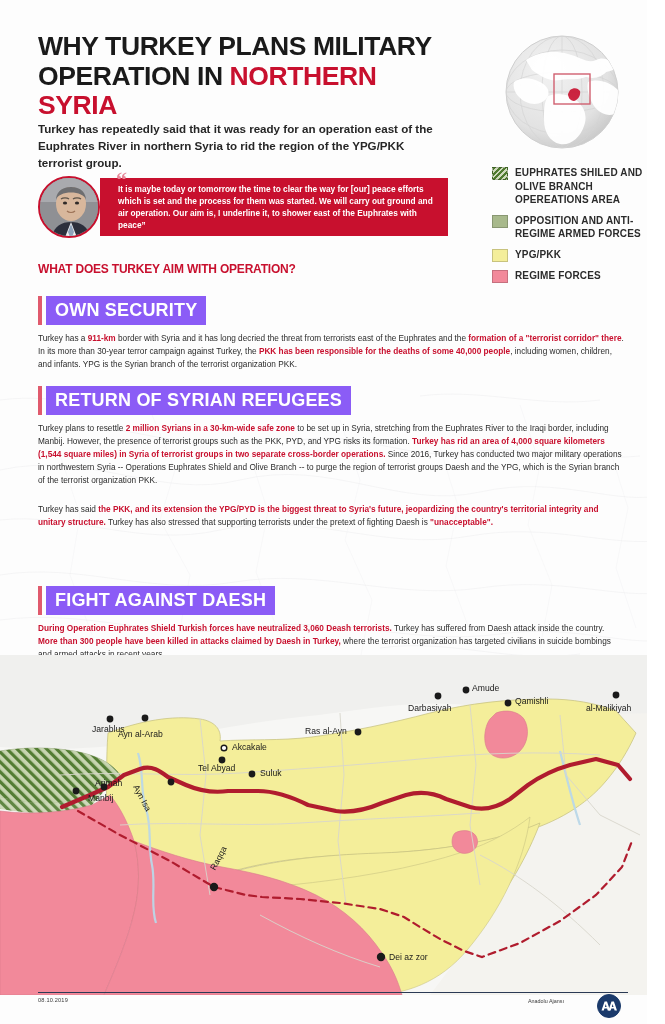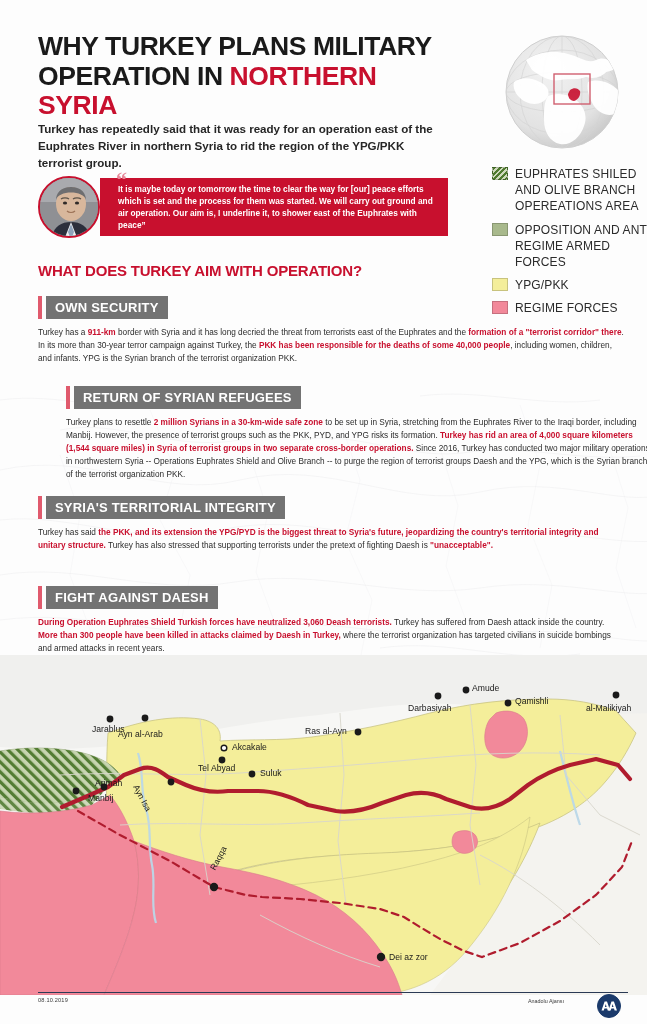--- a/index.html
+++ b/index.html
@@ -31,21 +31,21 @@
 
   
   .legend{position:absolute;left:492px;top:166px;width:172px;}
   .legend-row{display:flex;align-items:flex-start;margin-bottom:7px;}
   .swatch{width:14px;height:11px;margin-right:7px;flex:0 0 auto;margin-top:1px;border:1px solid rgba(0,0,0,.18);}
   .sw-hatch{background:
       repeating-linear-gradient(-45deg,#4f7a2f 0 2px,#cfd9bd 2px 4px);}
   .sw-green{background:#a8b98c;}
   .sw-yellow{background:#f4ee9a;}
   .sw-pink{background:#f2899a;}
-  .legend-label{font-size:12px;line-height:1.35;font-weight:normal;letter-spacing:.15px;color:#2b2b2b;}
+  .legend-label{font-size:10px;line-height:1.35;font-weight:bold;letter-spacing:.15px;color:#2b2b2b;}
 
   
   .quote-block{position:absolute;left:38px;top:178px;width:410px;height:62px;}
   .quote-bar{
     position:absolute;left:62px;top:0;width:348px;height:58px;background:#c8102e;
   }
   .quote-text{
     position:absolute;left:18px;top:5px;width:322px;
     font-size:8.3px;line-height:1.45;font-weight:bold;color:#fff;
   }
@@ -53,32 +53,32 @@
     position:absolute;left:16px;top:-9px;font-size:22px;line-height:1;color:#e8899a;font-weight:bold;
     font-family:"Liberation Serif",serif;
   }
   .portrait{
     position:absolute;left:38px;top:176px;width:62px;height:62px;border-radius:50%;
     border:2.5px solid #c8102e;overflow:hidden;background:#9a9a9a;box-sizing:border-box;z-index:3;
   }
 
   
   .aim-title{
-    position:absolute;left:38px;top:262px;font-size:15px;font-weight:bold;color:#c8102e;
+    position:absolute;left:38px;top:262px;font-size:12px;font-weight:bold;color:#c8102e;
     letter-spacing:-.2px;
   }
 
   
   .section{position:absolute;left:38px;width:592px;}
   .sec-head{display:inline-block;position:relative;padding:0 0 0 8px;}
   .sec-head .accent{
     position:absolute;left:0;top:0;width:4px;height:100%;background:#e05a6d;
   }
   .sec-head .bar{
-    display:inline-block;background:#737373;color:#fff;font-size:13px;font-weight:bold;
+    display:inline-block;background:#8b5cf6;color:#fff;font-size:18px;font-weight:bold;
     padding:3.5px 9px 4px 9px;letter-spacing:.2px;
   }
   .sec-body{
     margin-top:7px;font-size:8.25px;line-height:1.58;color:#2b2b2b;width:588px;
   }
   .sec-body b{color:#c8102e;}
 
   
   .map{position:absolute;left:0;top:655px;width:665px;height:340px;overflow:hidden;background:#f6f6f4;}
   .city-label{
@@ -212,33 +212,29 @@
   <div class="aim-title">WHAT DOES TURKEY AIM WITH OPERATION?</div>
 
   <div class="section" style="top:296px;">
     <div class="sec-head">
       <span class="accent"></span>
       <span class="bar">OWN SECURITY</span>
     </div>
     <div class="sec-body">Turkey has a <b>911-km</b> border with Syria and it has long decried the threat from terrorists east of the Euphrates and the <b>formation of a "terrorist corridor" there</b>. In its more than 30-year terror campaign against Turkey, the <b>PKK has been responsible for the deaths of some 40,000 people</b>, including women, children, and infants. YPG is the Syrian branch of the terrorist organization PKK.</div>
   </div>
 
-  <div class="section" style="top:386px;margin-left:28px;">
+  <div class="section" style="top:386px;">
     <div class="sec-head">
       <span class="accent"></span>
       <span class="bar">RETURN OF SYRIAN REFUGEES</span>
     </div>
     <div class="sec-body">Turkey plans to resettle <b>2 million Syrians in a 30-km-wide safe zone</b> to be set up in Syria, stretching from the Euphrates River to the Iraqi border, including Manbij. However, the presence of terrorist groups such as the PKK, PYD, and YPG risks its formation. <b>Turkey has rid an area of 4,000 square kilometers (1,544 square miles) in Syria of terrorist groups in two separate cross-border operations.</b> Since 2016, Turkey has conducted two major military operations in northwestern Syria -- Operations Euphrates Shield and Olive Branch -- to purge the region of terrorist groups Daesh and the YPG, which is the Syrian branch of the terrorist organization PKK.</div>
   </div>
 
   <div class="section" style="top:496px;">
-    <div class="sec-head">
-      <span class="accent"></span>
-      <span class="bar">SYRIA'S TERRITORIAL INTEGRITY</span>
-    </div>
     <div class="sec-body">Turkey has said <b>the PKK, and its extension the YPG/PYD is the biggest threat to Syria's future, jeopardizing the country's territorial integrity and unitary structure.</b> Turkey has also stressed that supporting terrorists under the pretext of fighting Daesh is <b>"unacceptable".</b></div>
   </div>
 
   <div class="section" style="top:586px;">
     <div class="sec-head">
       <span class="accent"></span>
       <span class="bar">FIGHT AGAINST DAESH</span>
     </div>
     <div class="sec-body"><b>During Operation Euphrates Shield Turkish forces have neutralized 3,060 Deash terrorists.</b> Turkey has suffered from Daesh attack inside the country. <b>More than 300 people have been killed in attacks claimed by Daesh in Turkey,</b> where the terrorist organization has targeted civilians in suicide bombings and armed attacks in recent years.</div>
   </div>

